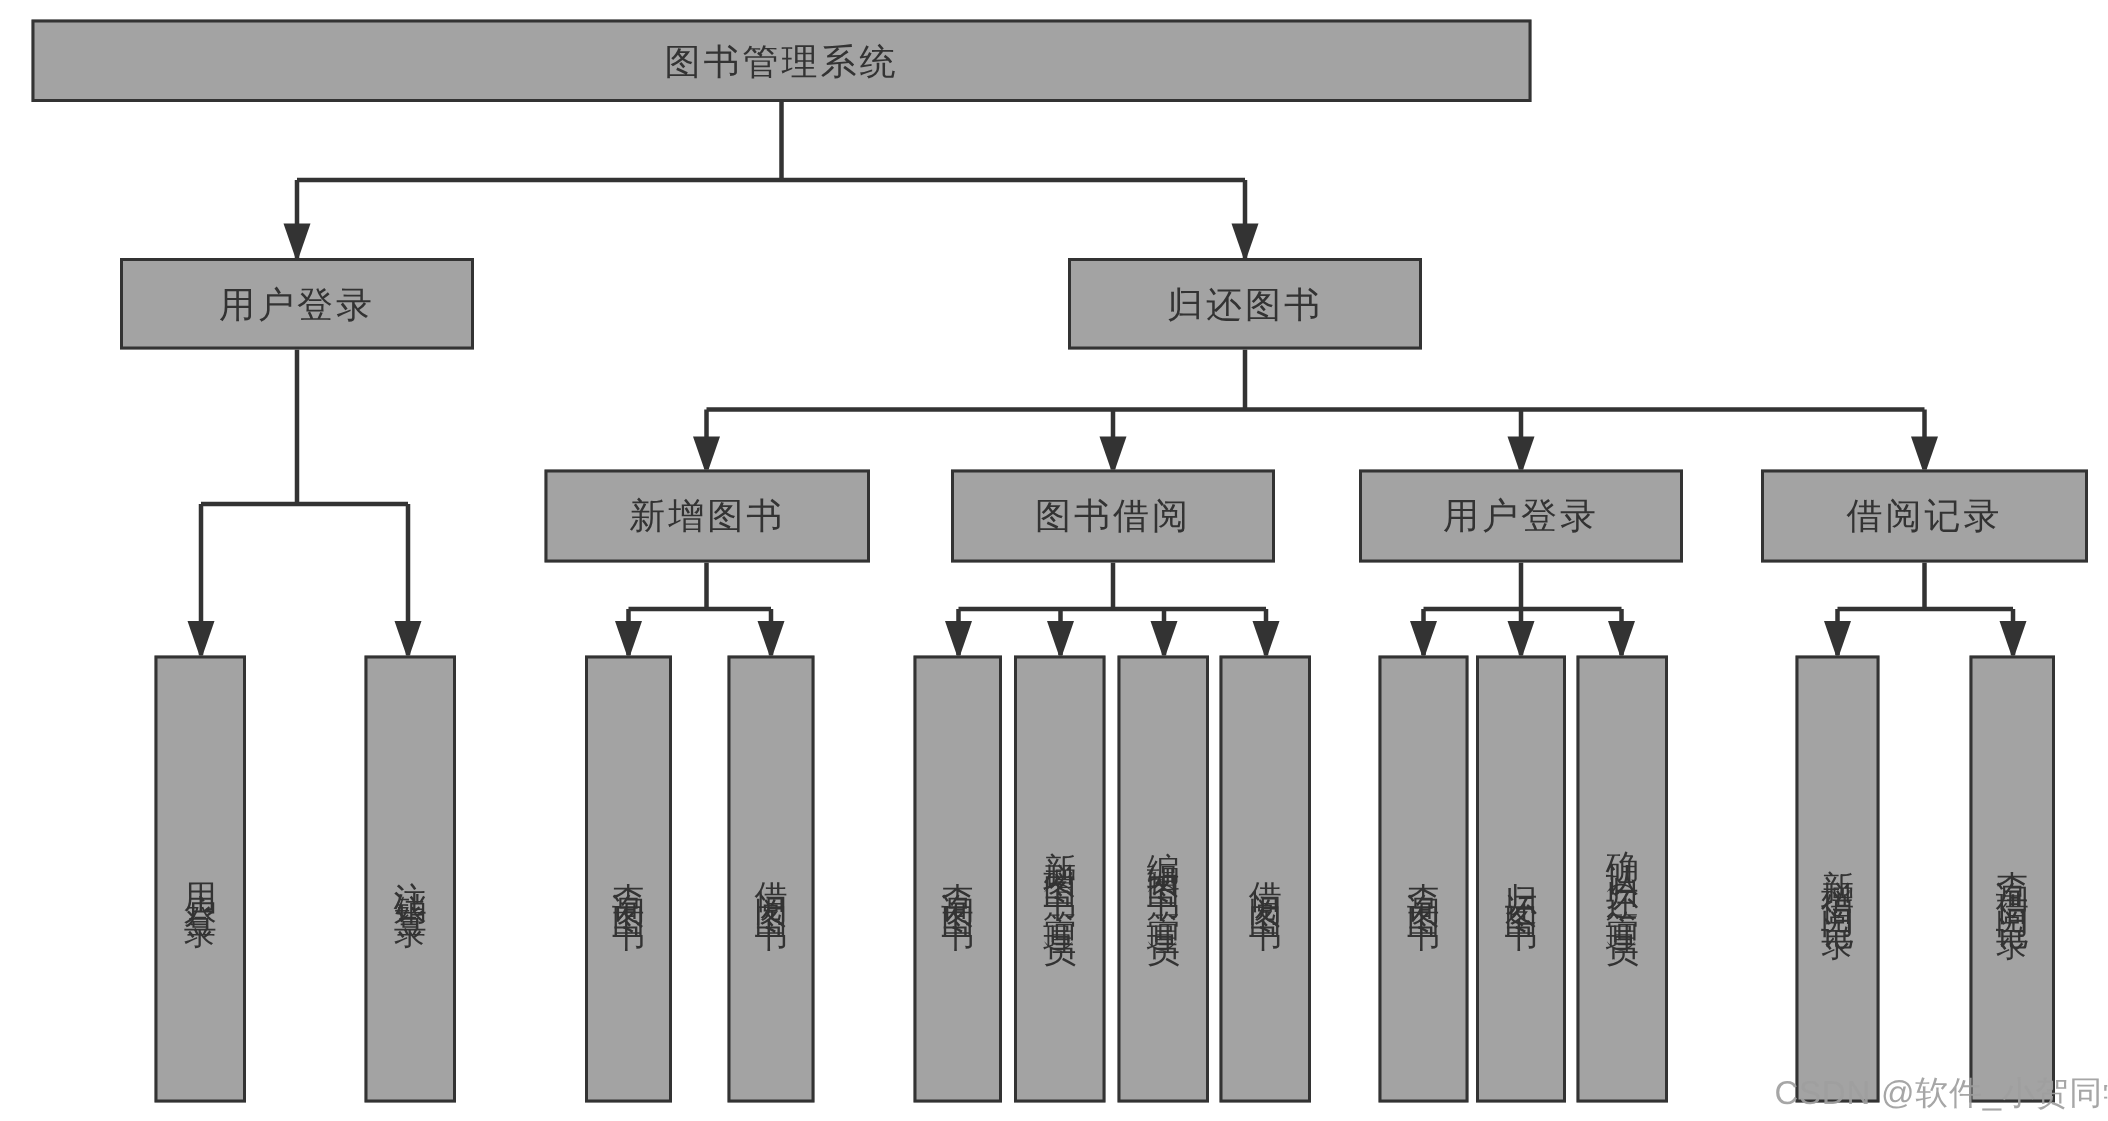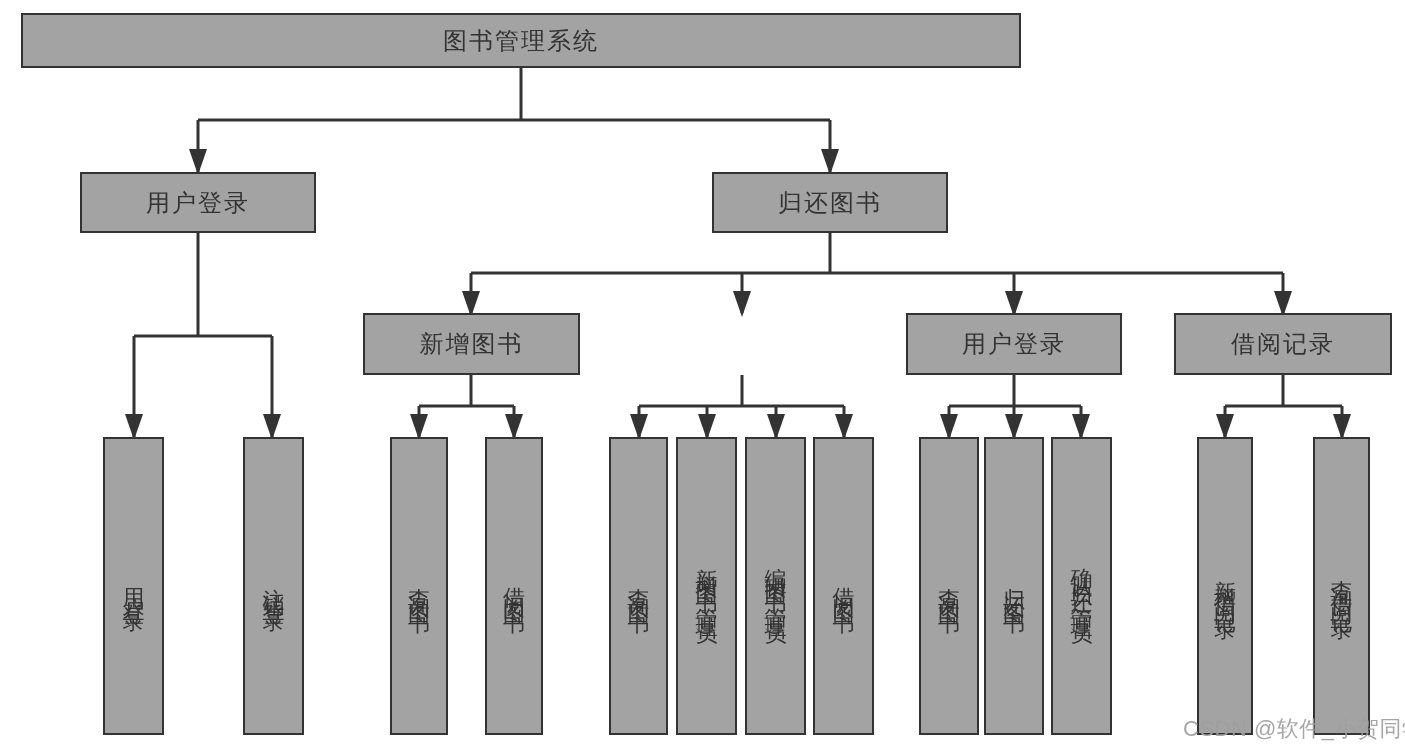--- a/index.html
+++ b/index.html
@@ -80,20 +80,21 @@
         <polygon points="1333,414 1351,414 1342,440"></polygon>
       </g>
   </svg>
 
   <div class="node" style="left:21px;top:13px;width:1000px;height:55px">图书管理系统</div>
 
   <div class="node" style="left:80px;top:172px;width:236px;height:61px">用户登录</div>
   <div class="node" style="left:712px;top:172px;width:236px;height:61px">归还图书</div>
 
   <div class="node" style="left:363px;top:313px;width:217px;height:62px">新增图书</div>
+  <div class="node" style="left:634px;top:313px;width:216px;height:62px">图书借阅</div>
   <div class="node" style="left:906px;top:313px;width:216px;height:62px">用户登录</div>
   <div class="node" style="left:1174px;top:313px;width:218px;height:62px">借阅记录</div>
 
   <div class="node v" style="left:103px;top:437px;width:61px;height:298px">用户登录</div>
   <div class="node v" style="left:243px;top:437px;width:61px;height:298px">注销登录</div>
 
   <div class="node v" style="left:390px;top:437px;width:58px;height:298px">查询图书</div>
   <div class="node v" style="left:485px;top:437px;width:58px;height:298px">借阅图书</div>
 
   <div class="node v" style="left:609px;top:437px;width:59px;height:298px">查询图书</div>

